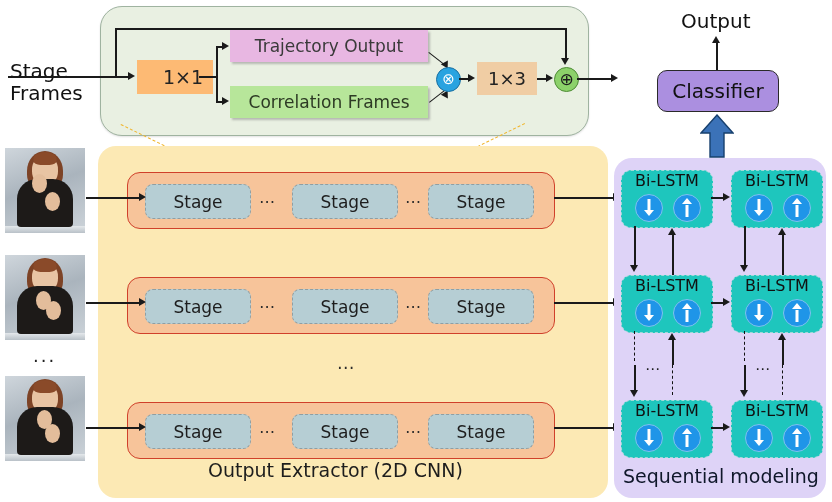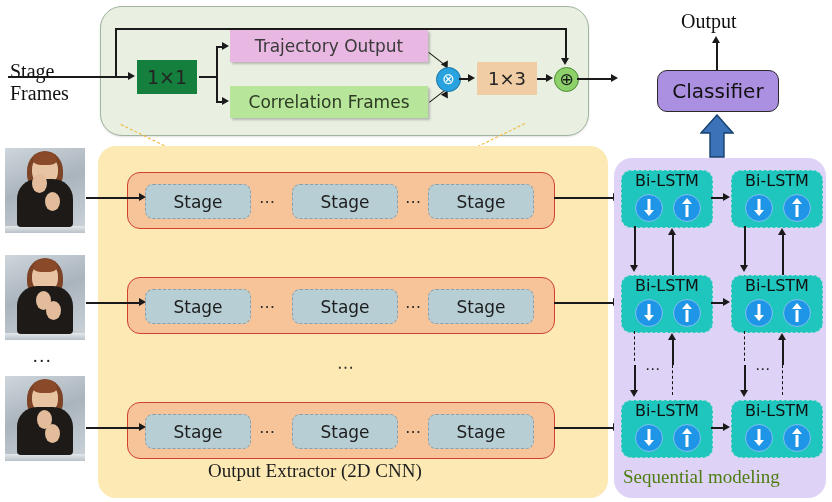--- a/index.html
+++ b/index.html
@@ -1,29 +1,29 @@
 <!DOCTYPE html>
 <html><head>
 <meta charset="utf-8">
 <style>
   html,body{margin:0;padding:0;background:#ffffff;}
   body{width:832px;height:502px;position:relative;overflow:hidden;
        font-family:"DejaVu Sans","Liberation Sans",sans-serif;color:#1a1a1a;}
   .abs{position:absolute;}
 
   
-  .lbl{position:absolute;white-space:nowrap;line-height:1.12;font-family:Liberation Serif, serif;}
+  .lbl{position:absolute;white-space:nowrap;line-height:1.12;}
 
   
   #module-box{left:100px;top:6px;width:487px;height:128px;
       background:#e9f0e2;border:1.4px solid #9fb3a0;border-radius:22px;
       box-shadow:0 1px 2px rgba(0,0,0,.12);}
-  #conv1x1{left:137px;top:60px;width:60px;height:34px;background:#15803d;
+  #conv1x1{left:137px;top:60px;width:60px;height:34px;background:#fdba74;
       display:flex;align-items:center;justify-content:center;
-      font-size:19px;color:#232323;}
+      font-size:19px;color:#232323;padding-left:16px;}
   #traj-mod{left:230px;top:30px;width:198px;height:32px;background:#e8b7e2;
       display:flex;align-items:center;justify-content:center;font-size:17px;color:#3a3a3a;
       box-shadow:1.5px 1.5px 2px rgba(120,120,120,.45);}
   #corr-mod{left:230px;top:86px;width:198px;height:32px;background:#b7e69a;
       display:flex;align-items:center;justify-content:center;font-size:17px;color:#2d3a24;
       box-shadow:1.5px 1.5px 2px rgba(120,120,120,.45);}
   #conv3x3{left:477px;top:62px;width:60px;height:33px;background:#f0cda4;
       display:flex;align-items:center;justify-content:center;font-size:18px;color:#232323;}
 
   .op-circle{border-radius:50%;display:flex;align-items:center;justify-content:center;
@@ -62,21 +62,21 @@
   .lstm .circ.left{left:13px;}
   .lstm .circ.right{left:51px;}
   .arw{position:absolute;left:50%;transform:translateX(-50%);width:3px;background:#fff;}
   .arw.dn{top:4px;height:12px;}
   .arw.up{top:8px;height:12px;}
   .arwhead{position:absolute;left:50%;transform:translateX(-50%);width:0;height:0;}
   .arwhead.dn{top:15px;border-left:5px solid transparent;border-right:5px solid transparent;
       border-top:6px solid #fff;}
   .arwhead.up{top:3px;border-left:5px solid transparent;border-right:5px solid transparent;
       border-bottom:6px solid #fff;}
-  #sm-label{left:623px;top:466px;font-size:19px;color:#4d7c0f;}
+  #sm-label{left:623px;top:466px;font-size:19px;color:#0f172a;}
   .sm-dots{position:absolute;font-size:15px;letter-spacing:2px;color:#1d1d1d;}
 
   
   #classifier{left:657px;top:70px;width:120px;height:40px;background:#ab8fe0;
       border:1.3px solid #2a2a2a;border-radius:10px;
       display:flex;align-items:center;justify-content:center;font-size:20px;color:#111;}
   #output-lbl{left:681px;top:10px;font-size:20px;color:#111;}
 
   
   .frame{position:absolute;left:5px;width:80px;height:85px;

